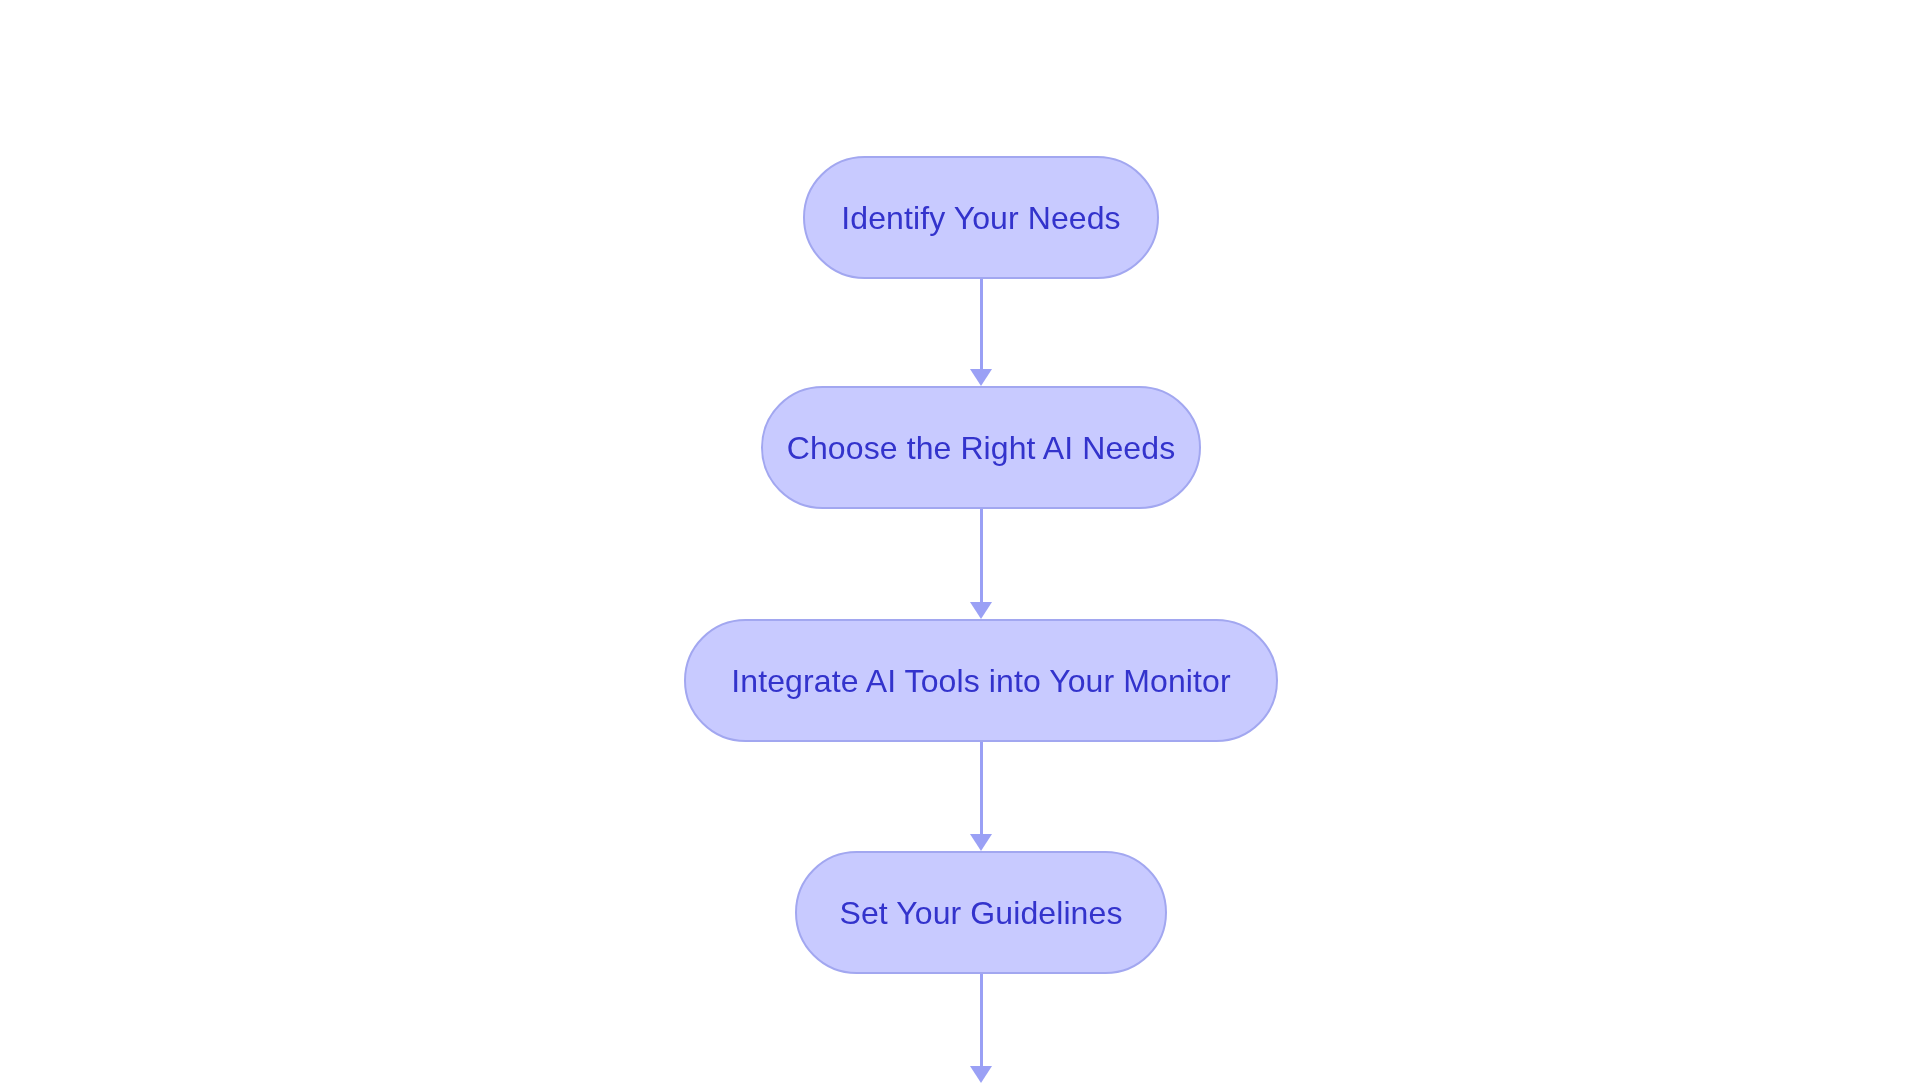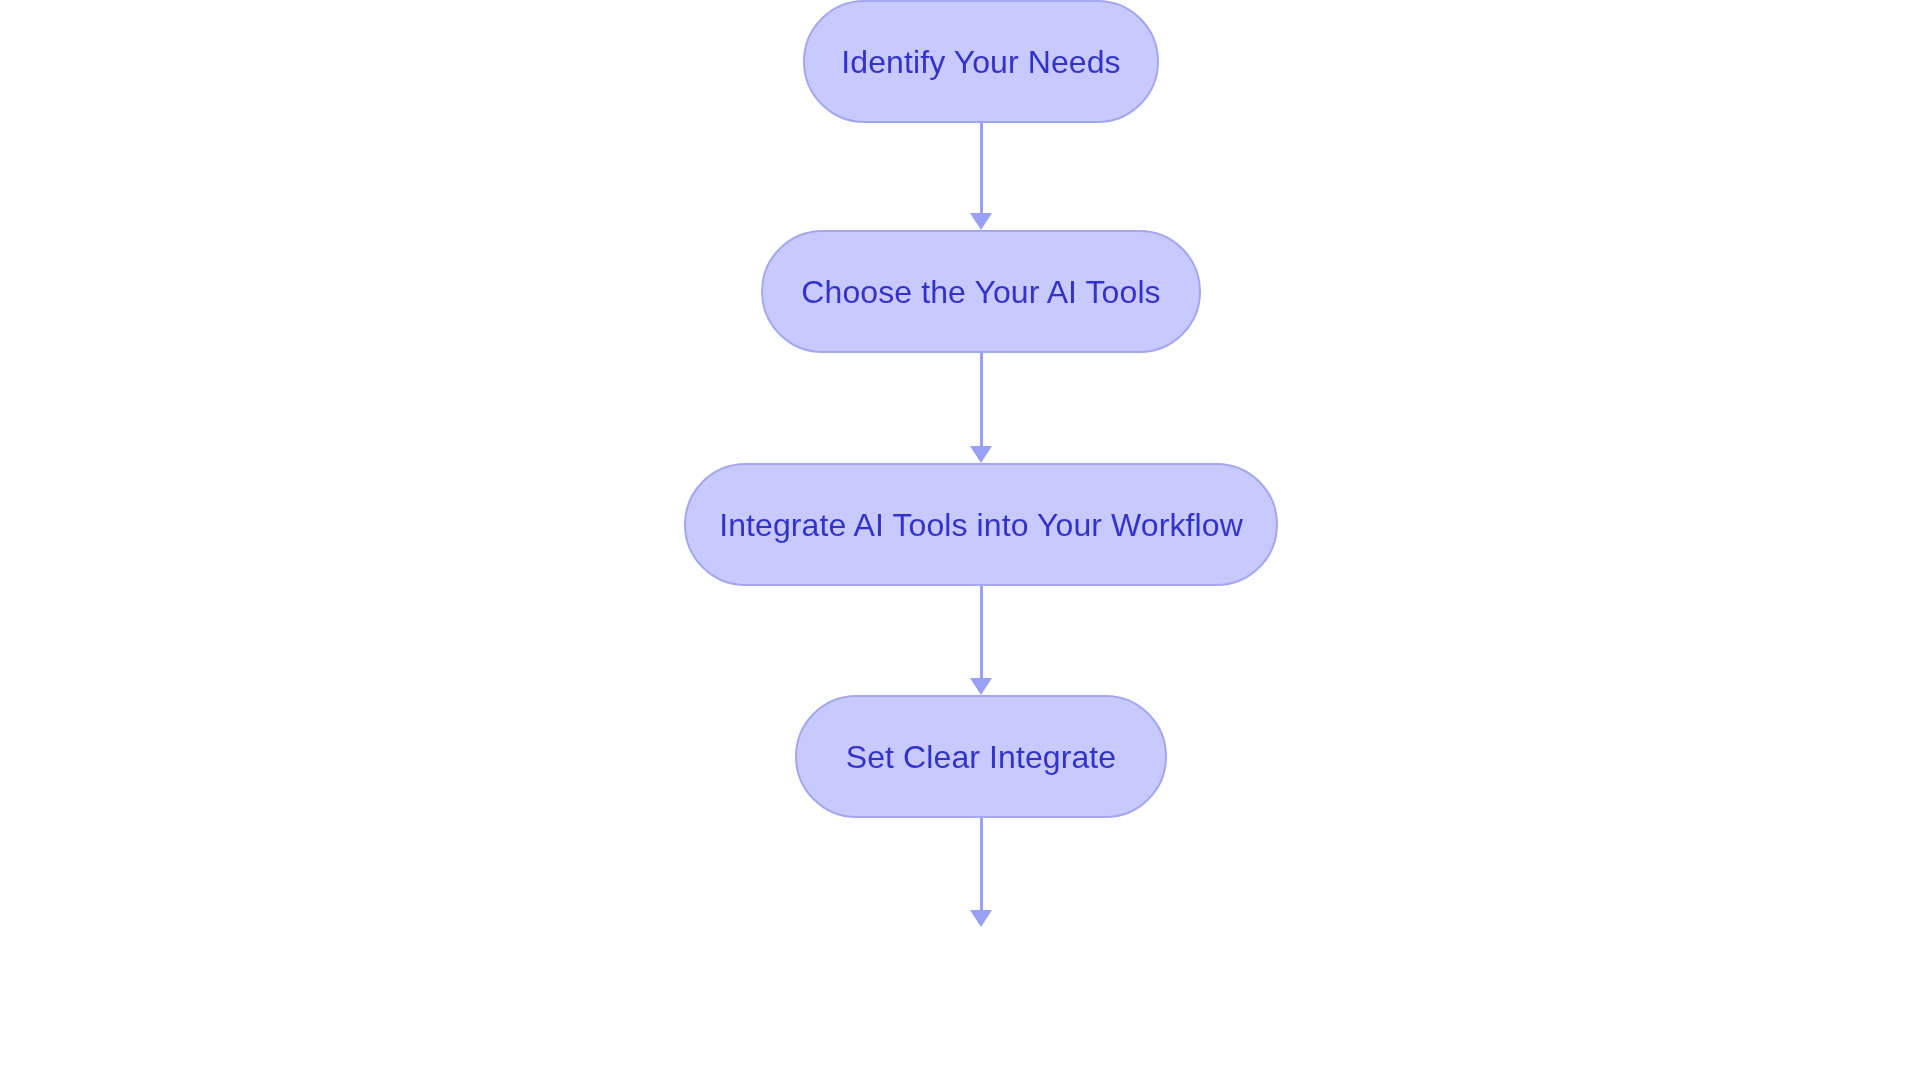--- a/index.html
+++ b/index.html
@@ -21,21 +21,21 @@
 
   .flow-stack {
     position: absolute;
     left: 0;
     top: 0;
     width: 1920px;
     height: 1083px;
     display: flex;
     flex-direction: column;
     align-items: center;
-    justify-content: flex-start;
+    justify-content: flex-end;
     padding-left: 42px;
   }
 
   
   .node {
     position: relative;
     display: flex;
     align-items: center;
     justify-content: center;
     height: 123px;
@@ -102,39 +102,39 @@
     <div class="node node-w1">
       <span class="node-label">Identify Your Needs</span>
     </div>
 
     <div class="connector connector-c1">
       <div class="connector-line"></div>
       <div class="connector-arrowhead"></div>
     </div>
 
     <div class="node node-w2">
-      <span class="node-label">Choose the Your AI Tools</span>
+      <span class="node-label">Choose the Right AI Needs</span>
     </div>
 
     <div class="connector connector-c2">
       <div class="connector-line"></div>
       <div class="connector-arrowhead"></div>
     </div>
 
     <div class="node node-w3">
-      <span class="node-label">Integrate AI Tools into Your Workflow</span>
+      <span class="node-label">Integrate AI Tools into Your Monitor</span>
     </div>
 
     <div class="connector connector-c3">
       <div class="connector-line"></div>
       <div class="connector-arrowhead"></div>
     </div>
 
     <div class="node node-w4">
-      <span class="node-label">Set Clear Integrate</span>
+      <span class="node-label">Set Your Guidelines</span>
     </div>
 
     <div class="connector connector-c4">
       <div class="connector-line"></div>
       <div class="connector-arrowhead"></div>
     </div>
 
 
   </div>
 </div>

